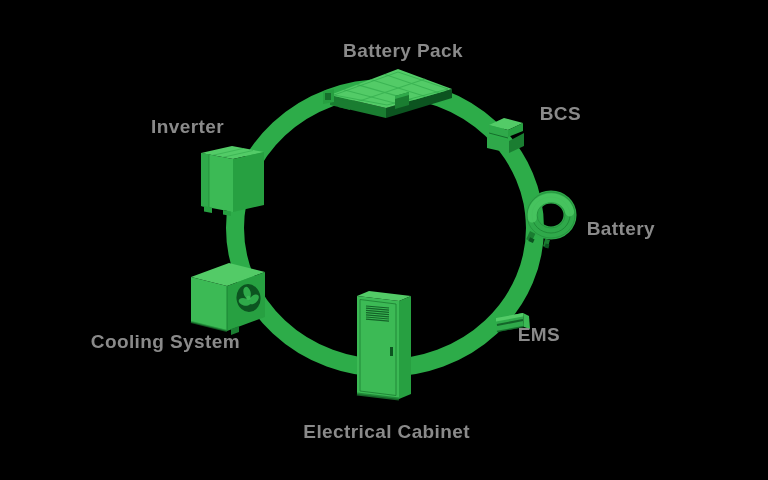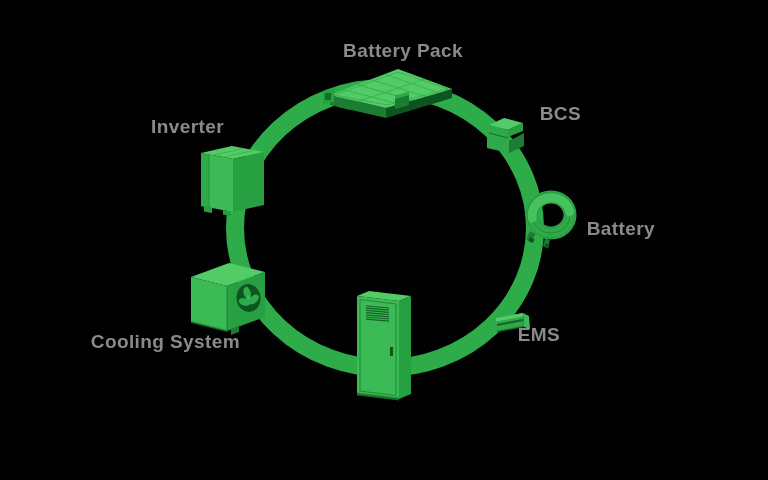--- a/index.html
+++ b/index.html
@@ -138,16 +138,17 @@
       <polygon class="fSide" points="204,206 212,207.5 212,213 204,211.5"></polygon>
       <polygon class="fSide" points="223,210 231,211.5 231,216 223,214.5"></polygon>
     </g>
 
   </svg>
 
   <div class="lbl" style="left:323px;top:40px;width:140px">Battery Pack</div>
   <div class="lbl" style="left:521px;top:103px;width:60px">BCS</div>
   <div class="lbl" style="left:565px;top:218px;width:90px">Battery</div>
   <div class="lbl" style="left:500px;top:324px;width:60px">EMS</div>
+  <div class="lbl" style="left:300px;top:421px;width:170px">Electrical Cabinet</div>
   <div class="lbl" style="left:124px;top:116px;width:100px">Inverter</div>
   <div class="lbl" style="left:90px;top:331px;width:150px">Cooling System</div>
 
 </div>
 
 </body></html>

